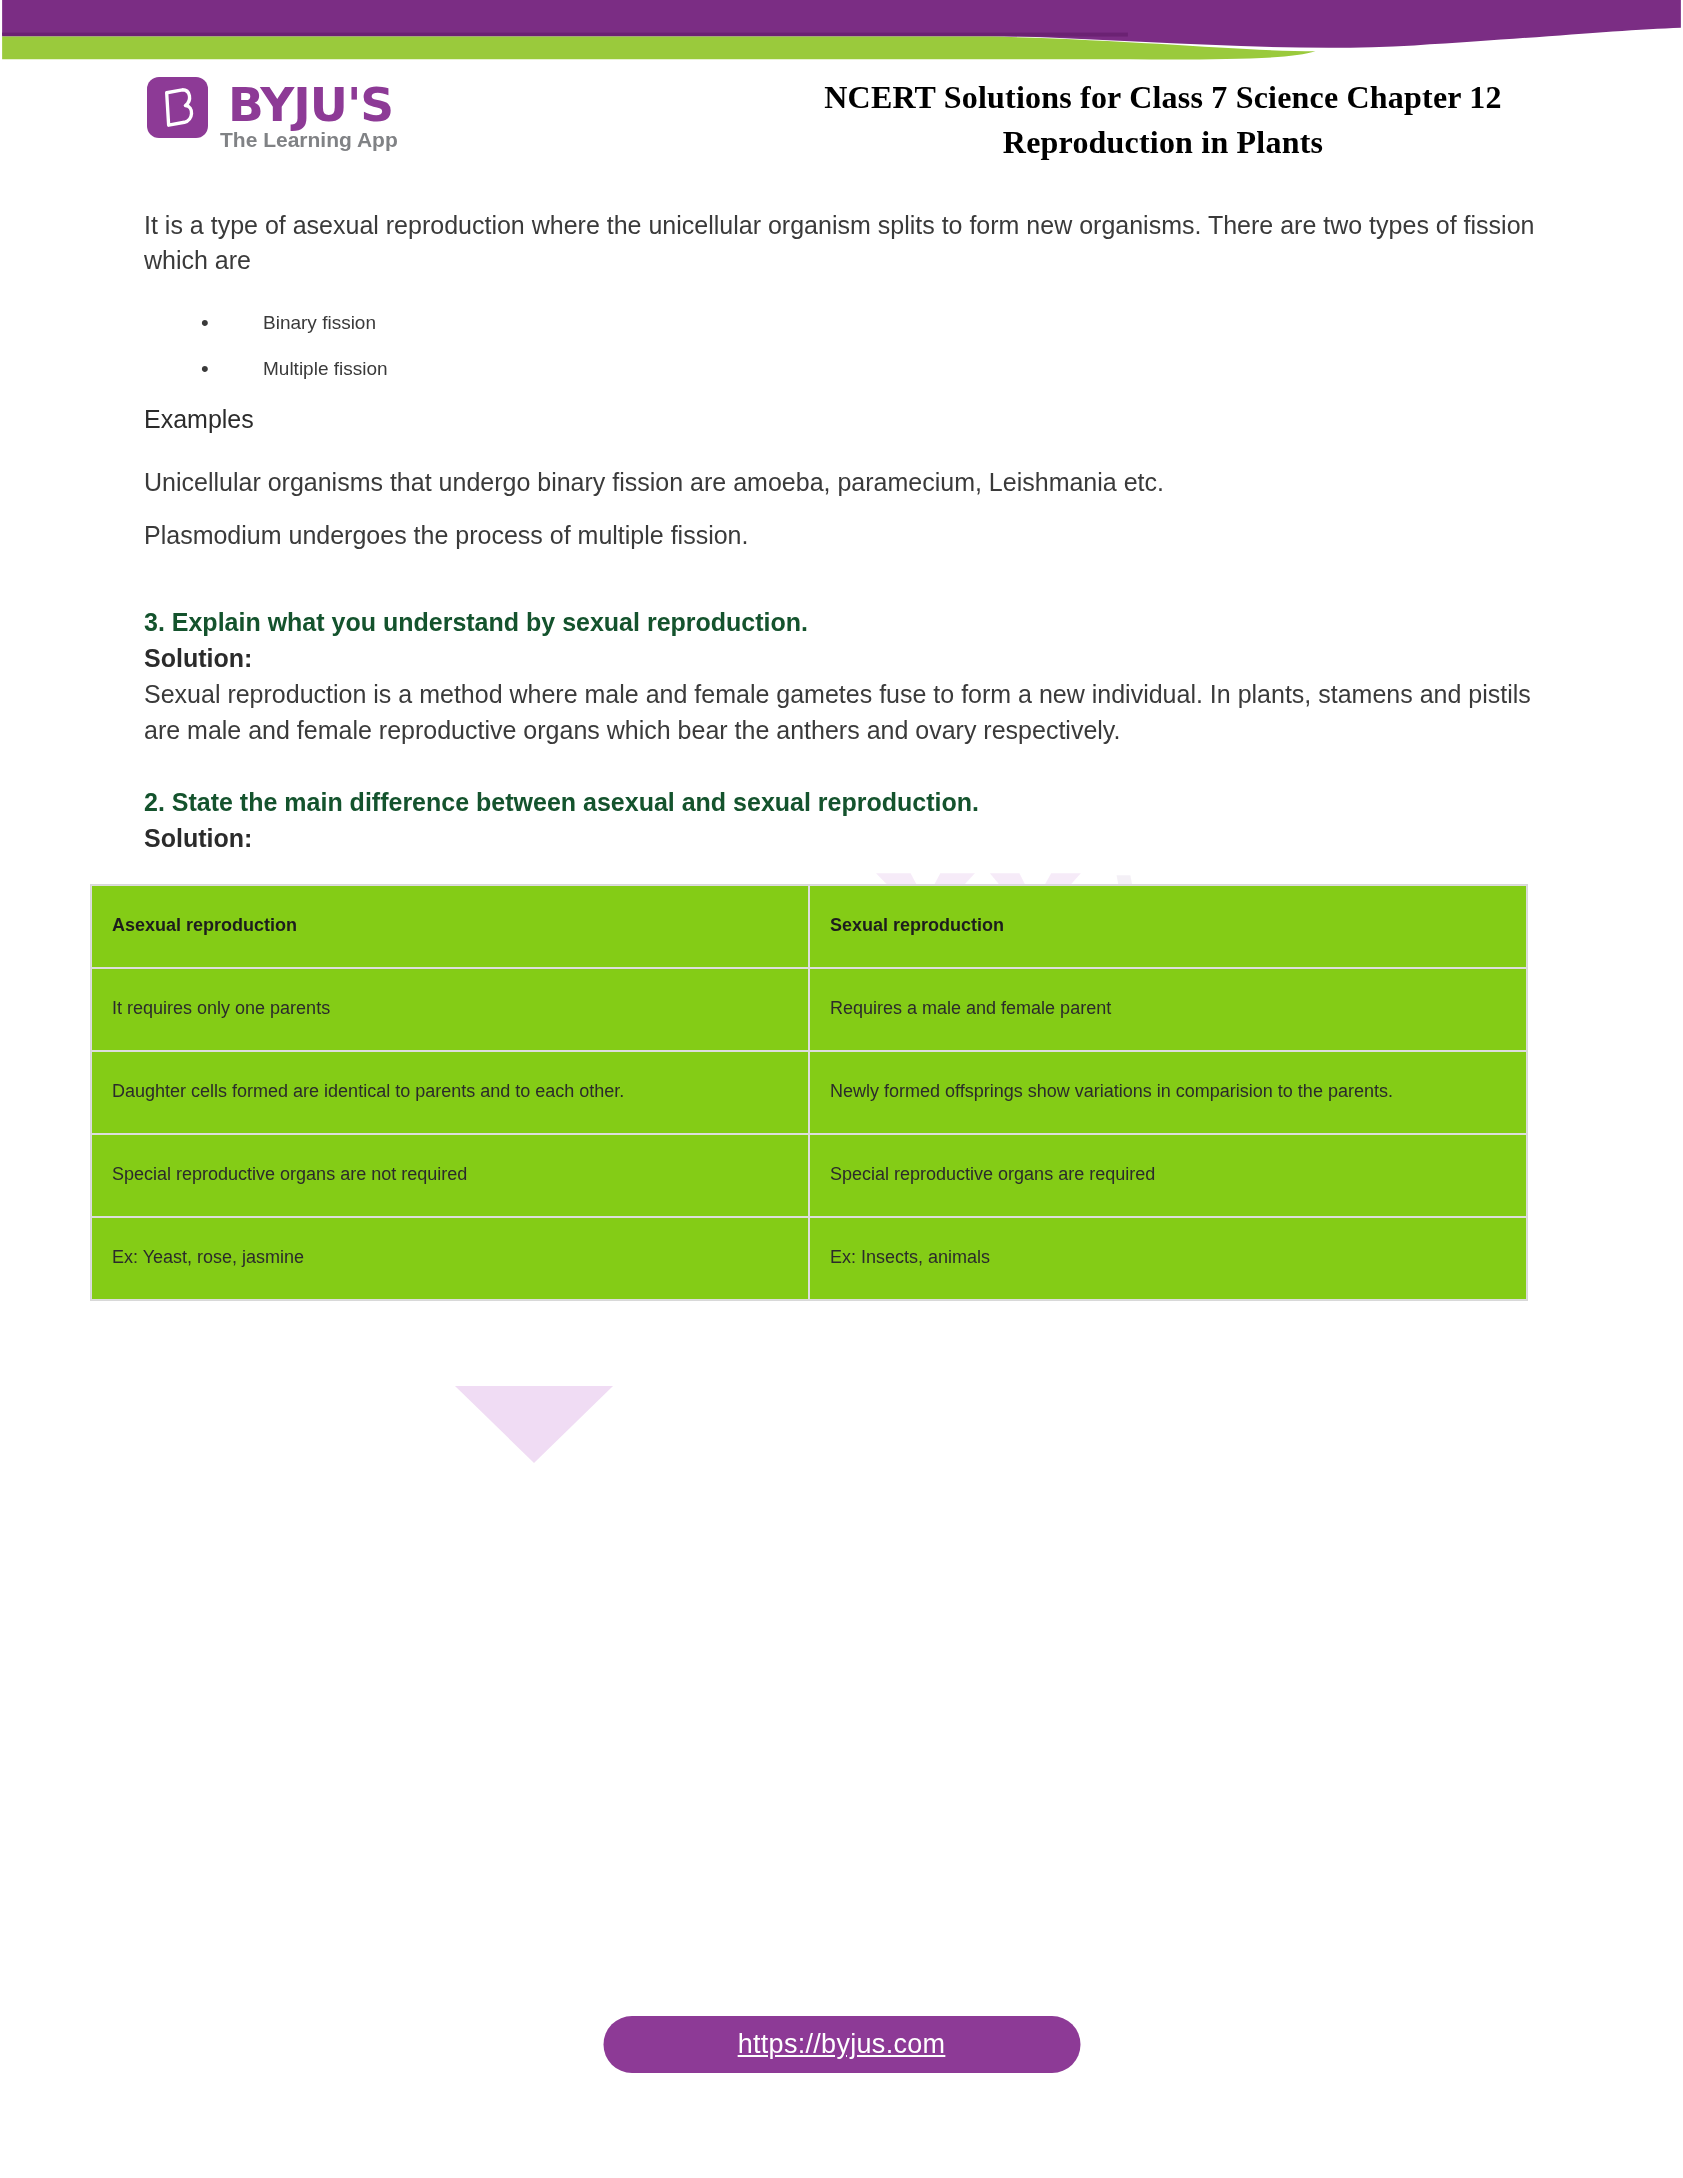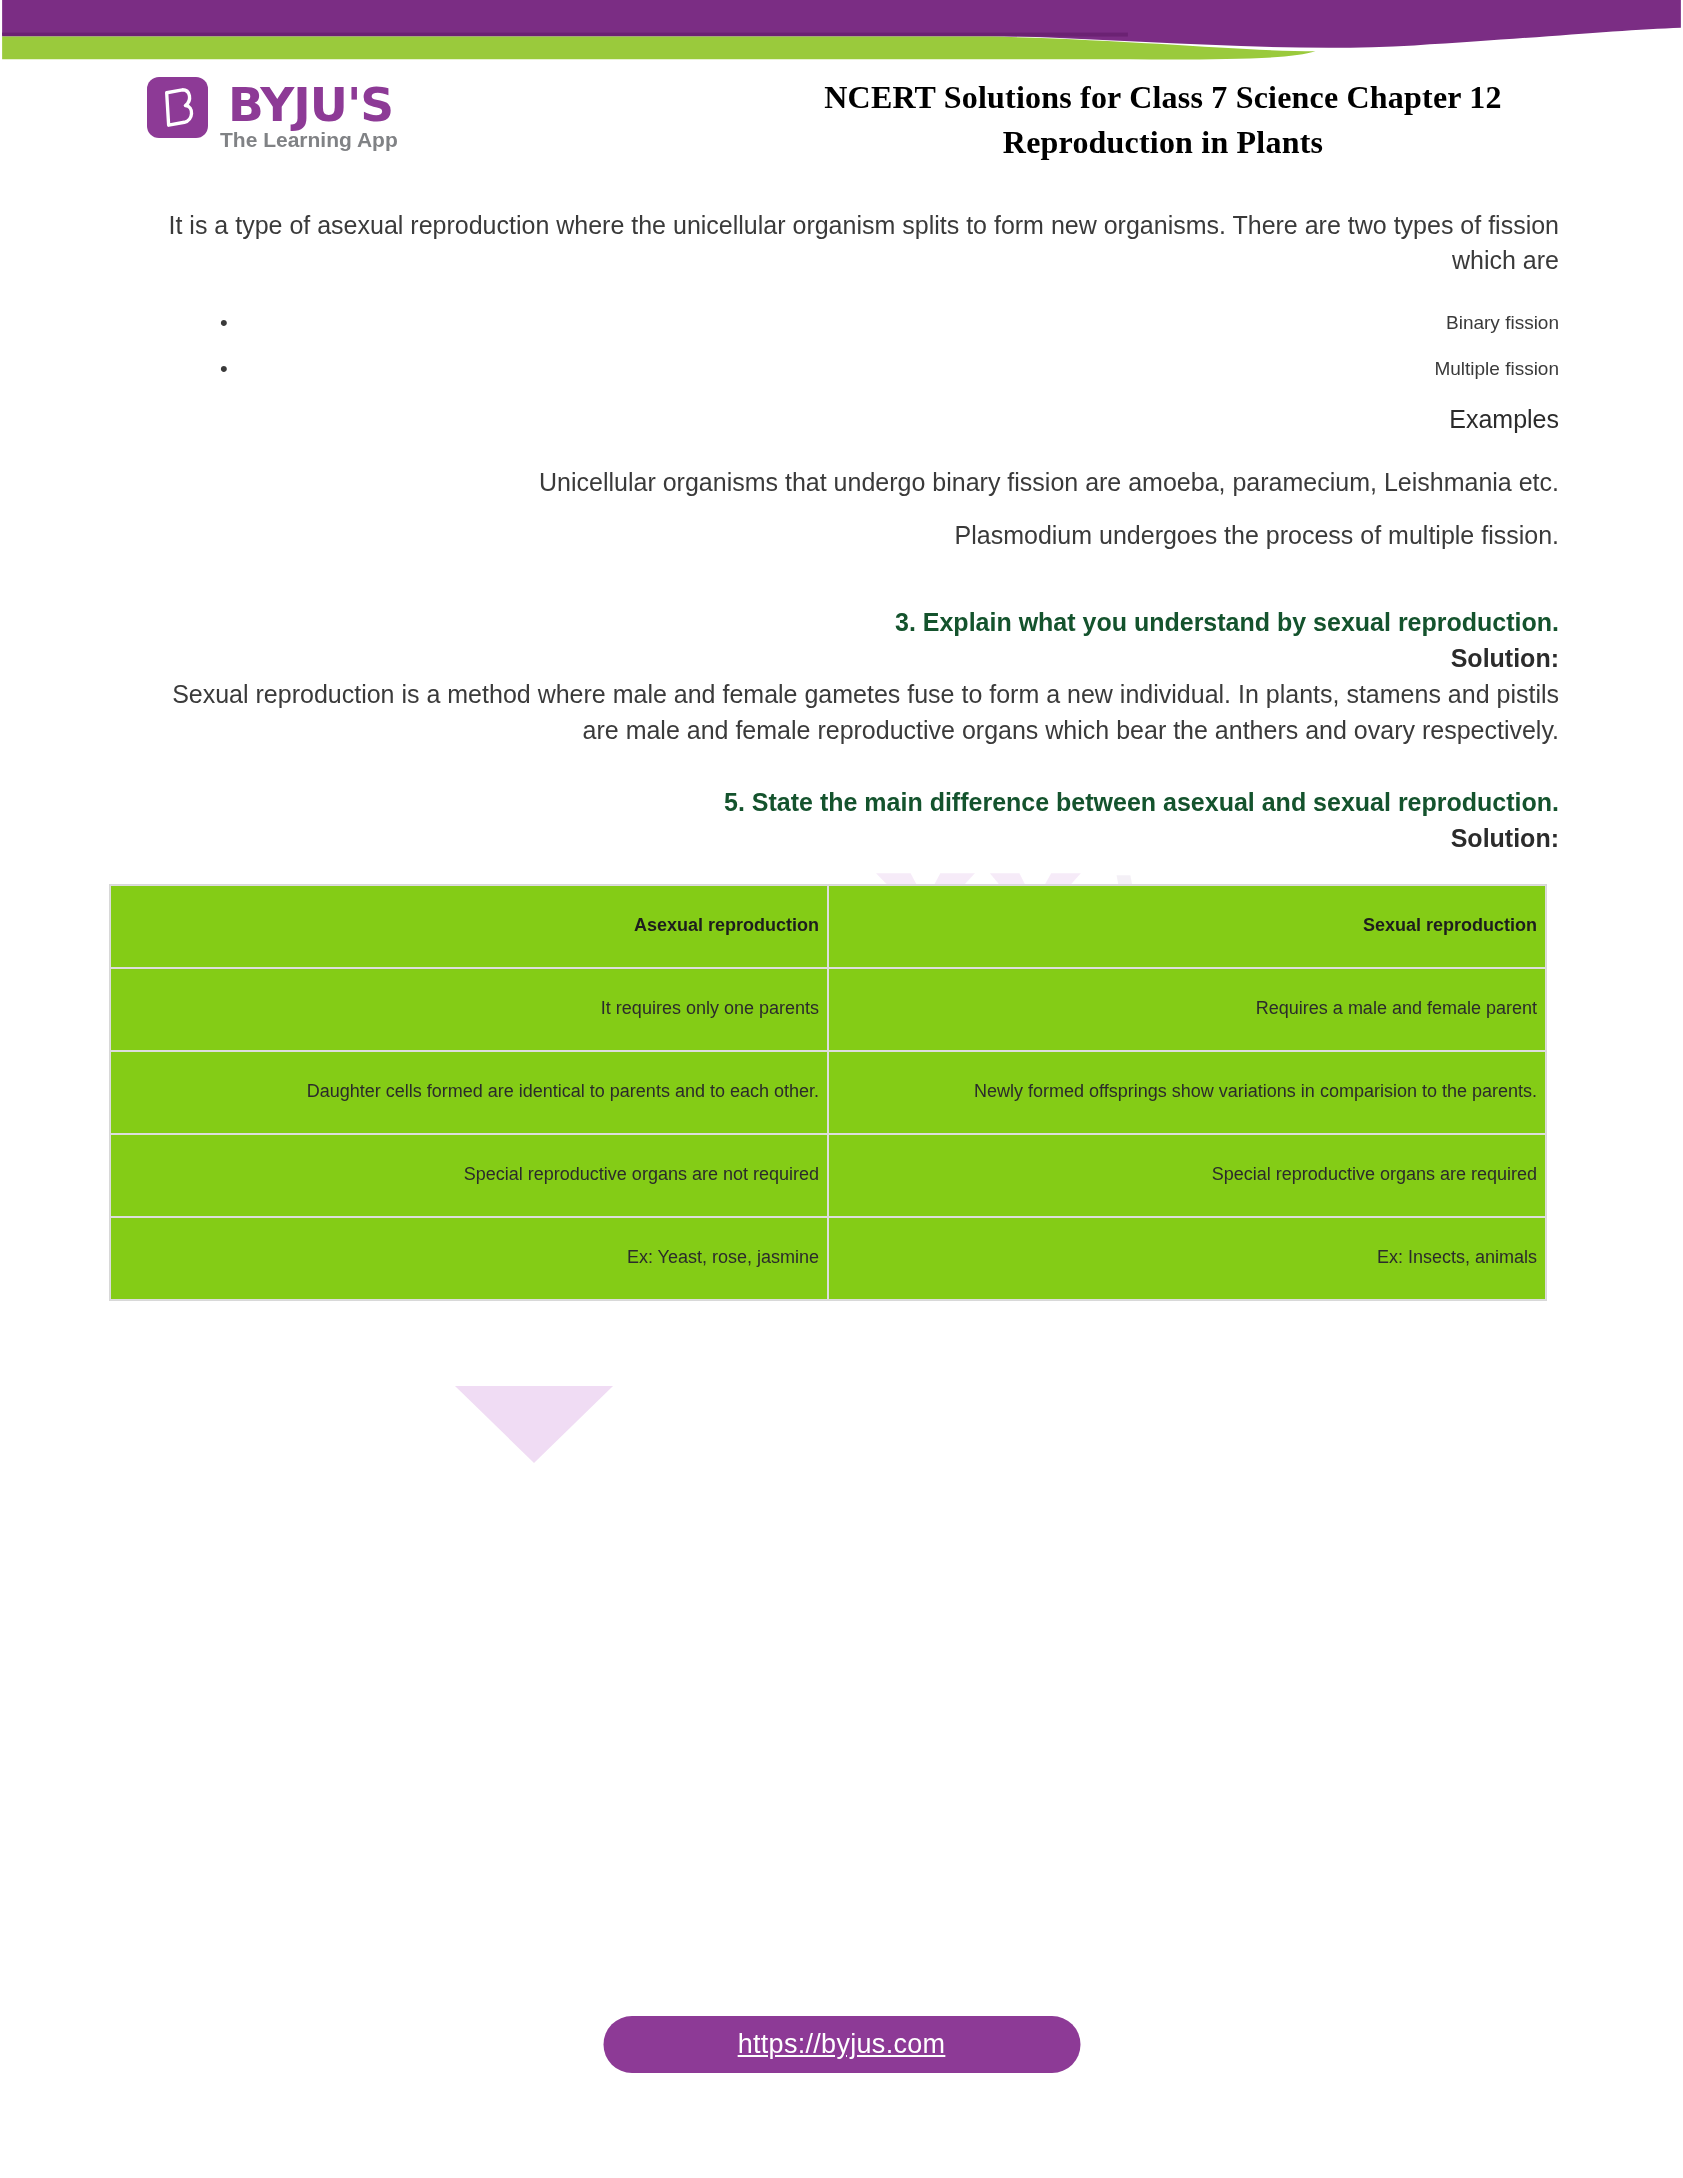--- a/index.html
+++ b/index.html
@@ -91,25 +91,24 @@
   .wm-tri-down {
     width: 0; height: 0;
     border-left: 79px solid transparent;
     border-right: 79px solid transparent;
     border-top: 77px solid #f0dcf4;
   }
 
   
   .content {
     position: absolute;
-    left: 163px;
+    left: 144px;
     top: 208px;
     width: 1396px;
     z-index: 2;
-    text-align: right;
   }
 
   p.body-text {
     font-size: 25px;
     line-height: 35px;
     color: #3a3a3a;
     margin-bottom: 18px;
   }
 
   ul.bullets {
@@ -259,21 +258,21 @@
   <p class="body-text">Unicellular organisms that undergo binary fission are amoeba, paramecium, Leishmania etc.</p>
   <p class="body-text">Plasmodium undergoes the process of multiple fission.</p>
 
   <div class="qa-block">
     <div class="q-line">3. Explain what you understand by sexual reproduction.</div>
     <div class="sol-line">Solution:</div>
     <div class="ans-para">Sexual reproduction is a method where male and female gametes fuse to form a new individual. In plants, stamens and pistils are male and female reproductive organs which bear the anthers and ovary respectively.</div>
   </div>
 
   <div class="qa-block-2">
-    <div class="q-line">5. State the main difference between asexual and sexual reproduction.</div>
+    <div class="q-line">2. State the main difference between asexual and sexual reproduction.</div>
     <div class="sol-line">Solution:</div>
 
     <table class="cmp-table">
       <tbody>
         <tr>
           <td class="hdr">Asexual reproduction</td>
           <td class="hdr">Sexual reproduction</td>
         </tr>
         <tr>
           <td>It requires only one parents</td>

